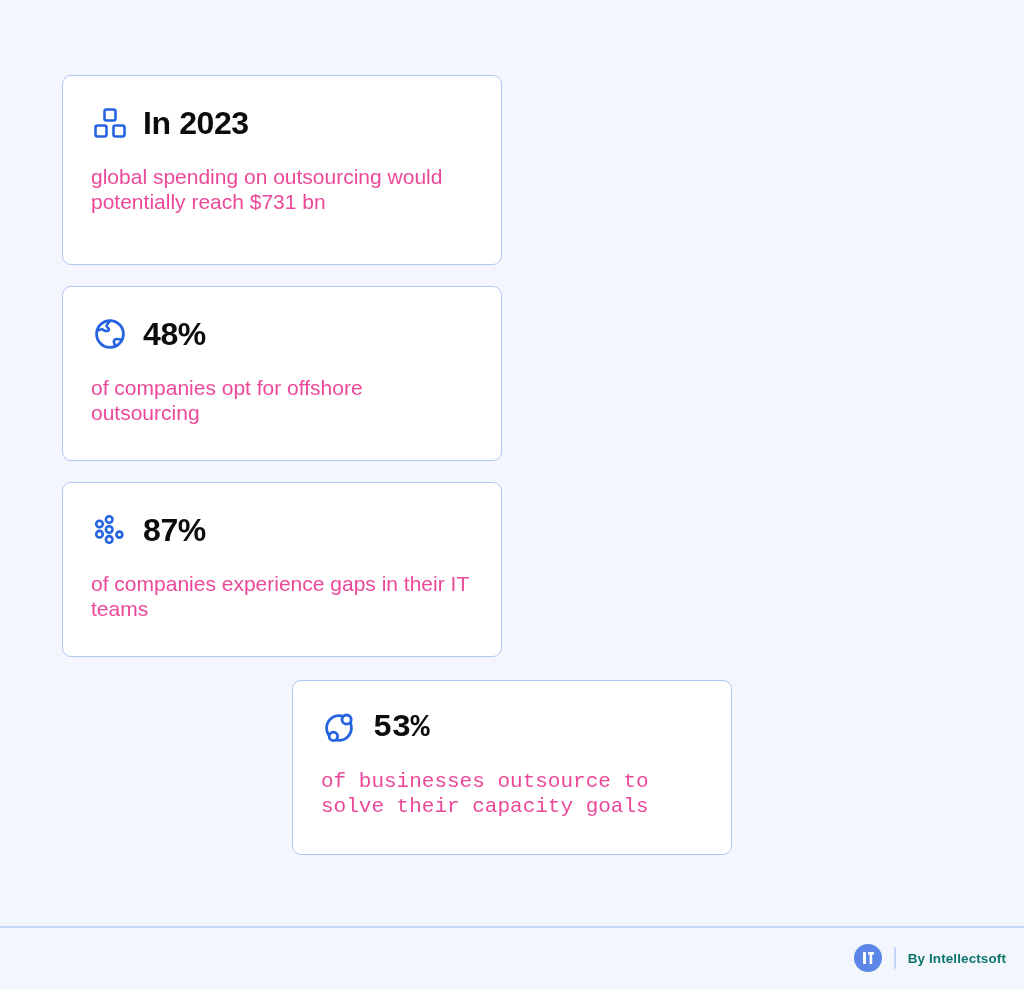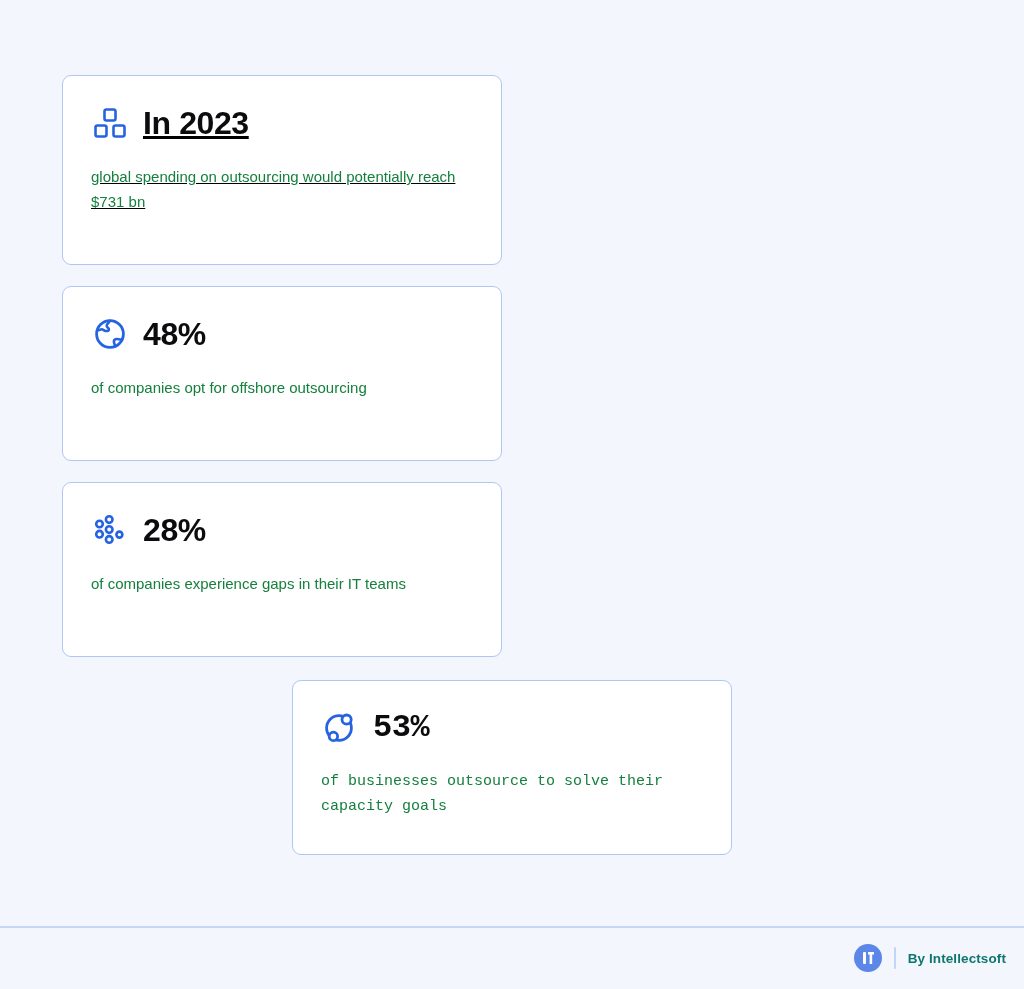--- a/index.html
+++ b/index.html
@@ -37,21 +37,20 @@
     box-sizing: border-box;
     width: 440px;
     background: #ffffff;
     border: 1px solid #afc7f2;
     border-radius: 9px;
     padding: 28px 28px 26px 28px;
   }
 
   .stat-card.full-first {
     min-height: 190px;
-    text-decoration: underline;
   }
   .stat-card.row2,
   .stat-card.row3 {
     min-height: 175px;
   }
 
   .stat-card.centered-card {
     width: 440px;
     min-height: 175px;
     margin: 0 auto;
@@ -88,23 +87,23 @@
   .stat-value {
     font-size: 32px;
     font-weight: bold;
     color: #0c0c0e;
     letter-spacing: -0.4px;
     line-height: 1;
     white-space: nowrap;
   }
 
   .stat-desc {
-    font-size: 15px;
+    font-size: 21px;
     line-height: 25px;
-    color: #15803d;
+    color: #ec4899;
     max-width: 390px;
   }
 
   
   .footer-rule {
     position: absolute;
     left: 0;
     top: 926px;
     width: 1024px;
     height: 2px;
@@ -190,21 +189,21 @@
         <span class="stat-icon">
           <svg viewBox="0 0 38 38" fill="none" xmlns="http://www.w3.org/2000/svg">
             <circle cx="8.5" cy="13" r="3.3" stroke="#2563e0" stroke-width="2.6"></circle>
             <circle cx="18.2" cy="8.6" r="3.3" stroke="#2563e0" stroke-width="2.6"></circle>
             <circle cx="18.2" cy="18.6" r="3.3" stroke="#2563e0" stroke-width="2.6"></circle>
             <circle cx="8.5" cy="23.2" r="3.3" stroke="#2563e0" stroke-width="2.6"></circle>
             <circle cx="18.2" cy="28.4" r="3.3" stroke="#2563e0" stroke-width="2.6"></circle>
             <circle cx="28.4" cy="23.6" r="3" stroke="#2563e0" stroke-width="2.6"></circle>
           </svg>
         </span>
-        <span class="stat-value">28%</span>
+        <span class="stat-value">87%</span>
       </div>
       <div class="stat-desc">of companies experience gaps in their IT teams</div>
     </div>
 
   </div>
 
   <div class="card-center-wrap">
     <div class="stat-card centered-card">
       <div class="stat-head">
         <span class="stat-icon">

